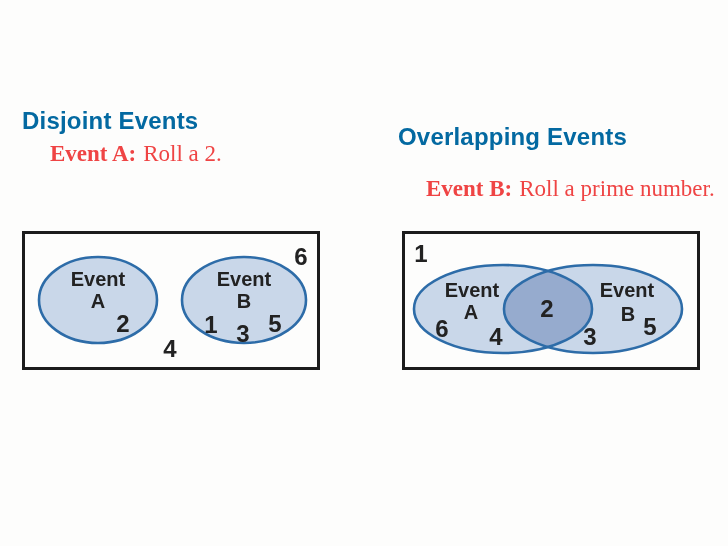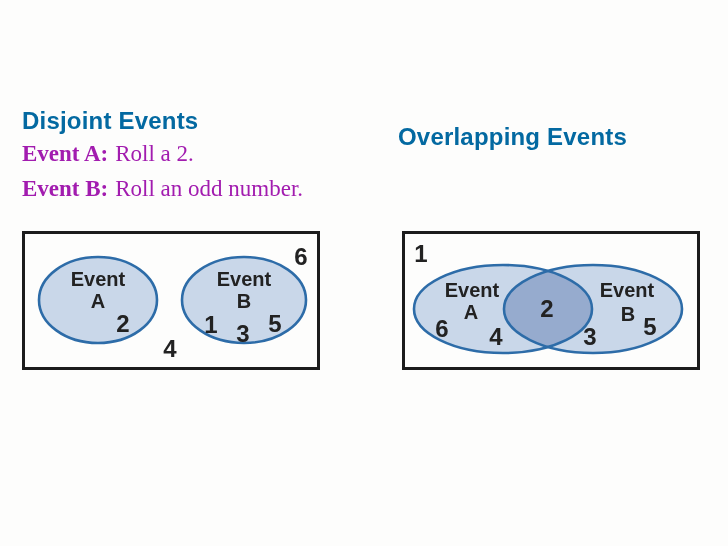--- a/index.html
+++ b/index.html
@@ -16,22 +16,23 @@
     font-weight: bold;
     font-size: 24px;
     color: #0369a1;
     letter-spacing: 0.2px;
     white-space: nowrap;
   }
   .event-line {
     position: absolute;
     font-family: "Liberation Serif", serif;
     font-size: 23px;
-    color: #a21caf;
+    color: #ef4444;
     white-space: nowrap;
+    margin-left: 28px;
   }
   .event-line .lbl { font-weight: bold; margin-right: 7px; }
   .diagram-svg { position: absolute; display: block; }
   .set-name {
     font-family: "Liberation Sans", sans-serif;
     font-weight: bold;
     font-size: 20px;
     fill: #222222;
     text-anchor: middle;
   }
@@ -47,23 +48,20 @@
 <body>
 
 <div class="stage">
 
   <div class="panel-title" style="left:22px; top:107px;">Disjoint Events</div>
 
   <div class="event-line" style="left:22px; top:141px;">
     <span class="lbl">Event A:</span><span>Roll a 2.</span>
   </div>
 
-  <div class="event-line" style="left:22px; top:176px;">
-    <span class="lbl">Event B:</span><span>Roll an odd number.</span>
-  </div>
 
   <svg class="diagram-svg" style="left:22px; top:231px;" width="298" height="139" viewBox="0 0 298 139">
     <rect x="1.5" y="1.5" width="295" height="136" stroke-width="3" stroke="#1c1c1c" fill="#fdfdfc"></rect>
 
     <ellipse cx="76" cy="69" rx="59" ry="43" stroke-width="2.6" fill="#c9d7e9" stroke="#2d6ca8"></ellipse>
     <ellipse cx="222" cy="69" rx="62" ry="43" stroke-width="2.6" fill="#c9d7e9" stroke="#2d6ca8"></ellipse>
 
     <text class="set-name" x="76" y="55">Event</text>
     <text class="set-name" x="76" y="77">A</text>
     <text class="num" x="101" y="101">2</text>
@@ -74,20 +72,23 @@
     <text class="num" x="221" y="111">3</text>
     <text class="num" x="253" y="101">5</text>
 
     <text class="num" x="279" y="34">6</text>
     <text class="num" x="148" y="126">4</text>
   </svg>
 
   <div class="panel-title" style="left:398px; top:107px;margin-top:16px;">Overlapping Events</div>
 
 
+  <div class="event-line" style="left:398px; top:176px;">
+    <span class="lbl">Event B:</span><span>Roll a prime number.</span>
+  </div>
 
   <svg class="diagram-svg" style="left:402px; top:231px;" width="298" height="139" viewBox="0 0 298 139">
     <defs>
       <clipPath id="clip-set-a">
         <ellipse cx="101" cy="78" rx="89" ry="44"></ellipse>
       </clipPath>
     </defs>
 
     <rect x="1.5" y="1.5" width="295" height="136" stroke-width="3" stroke="#1c1c1c" fill="#fdfdfc"></rect>
 

